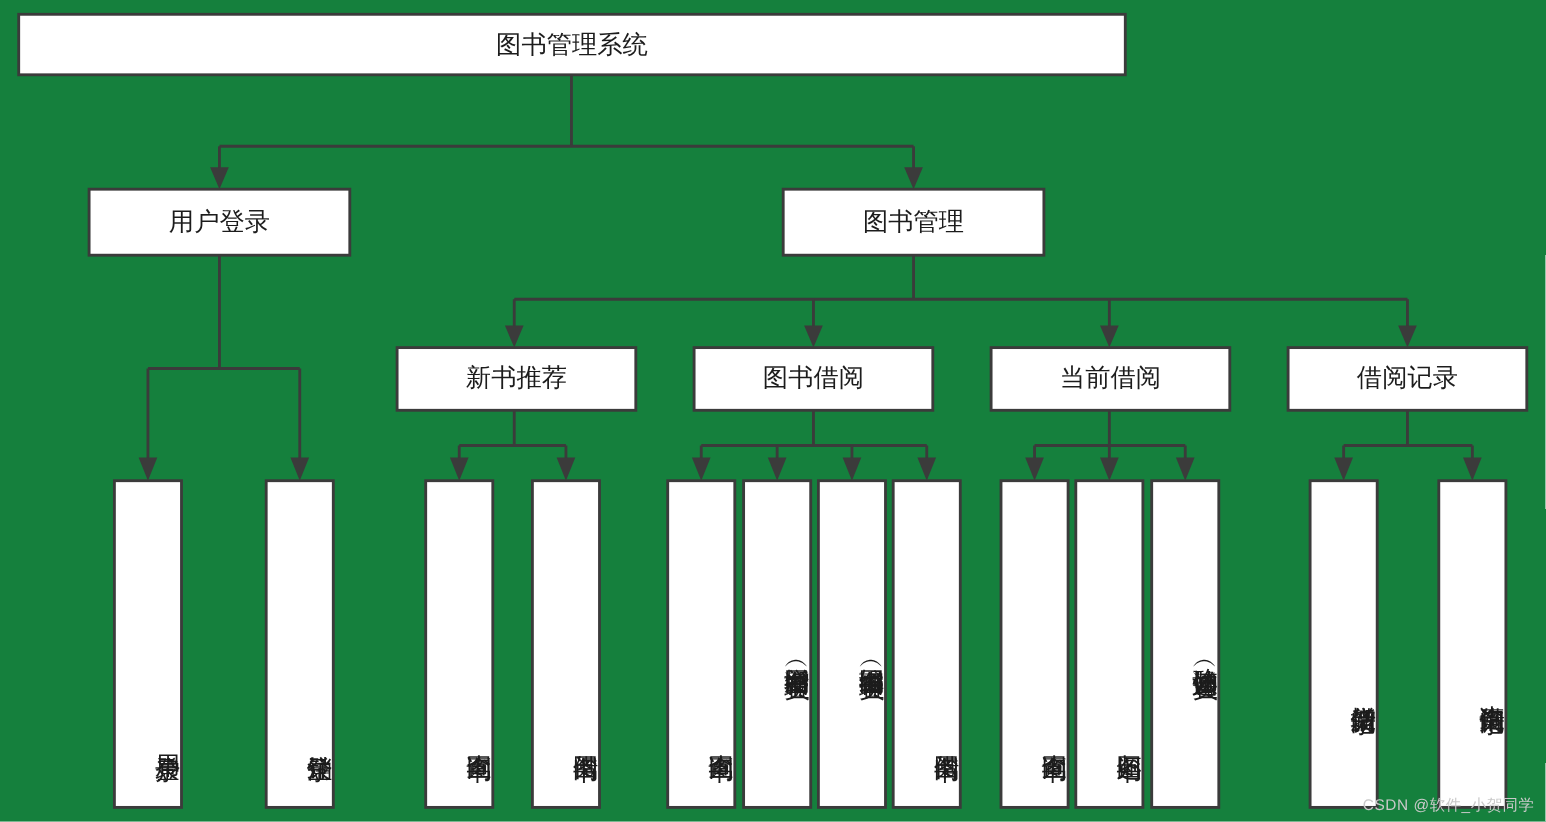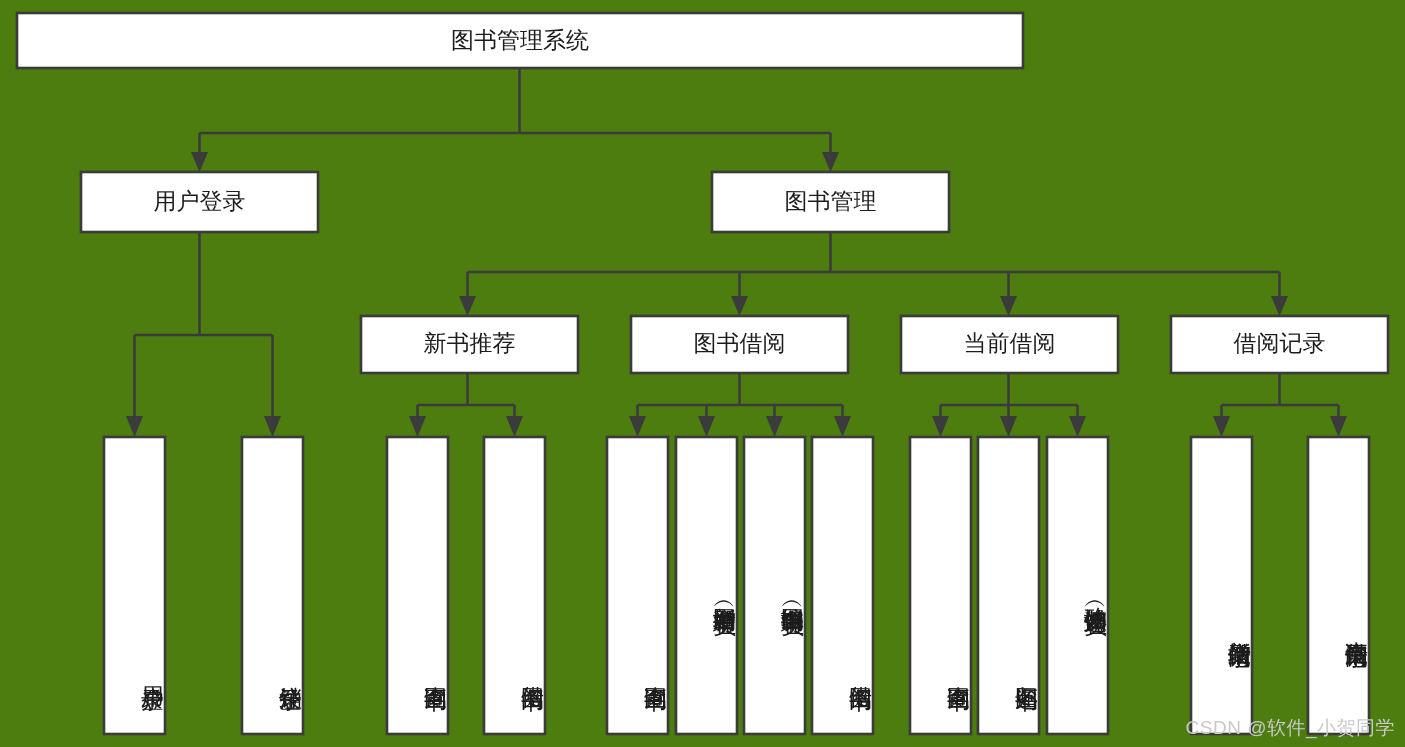--- a/index.html
+++ b/index.html
@@ -11,21 +11,21 @@
     width: 1405px;
     height: 747px;
     font-family: "Liberation Sans", "DejaVu Sans", sans-serif;
     overflow: hidden;
     position: relative;
   }
   #diagram-root {
     position: relative;
     width: 1405px;
     height: 747px;
-    background: #4d7c0f;
+    background: #15803d;
   }
   svg.diagram-canvas {
     position: absolute;
     left: 0;
     top: 0;
     width: 1405px;
     height: 747px;
     display: block;
   }
   .node-box {
@@ -64,21 +64,21 @@
     align-items: flex-start;
     justify-content: center;
     pointer-events: none;
     overflow: hidden;
   }
   .watermark {
     position: absolute;
     right: 10px;
     bottom: 6px;
     font-family: "Liberation Sans", "DejaVu Sans", sans-serif;
-    font-size: 19px;
+    font-size: 14px;
     color: #c9c9c9;
     letter-spacing: 0.5px;
     white-space: nowrap;
   }
 </style>
 </head>
 <body>
 
 <div id="diagram-root">
 

